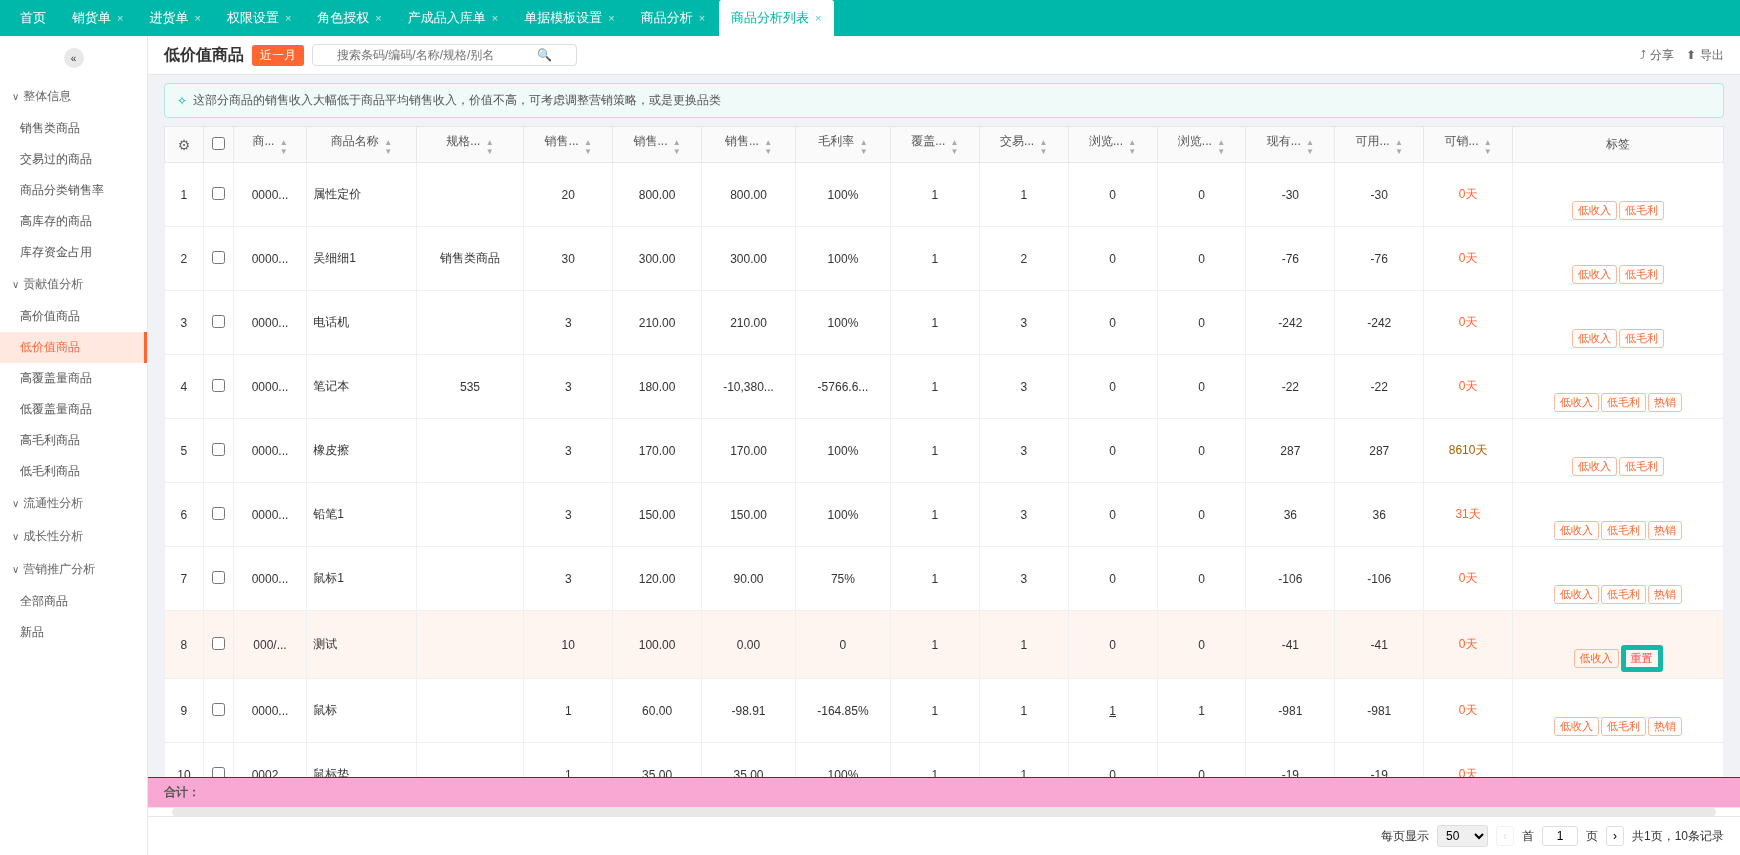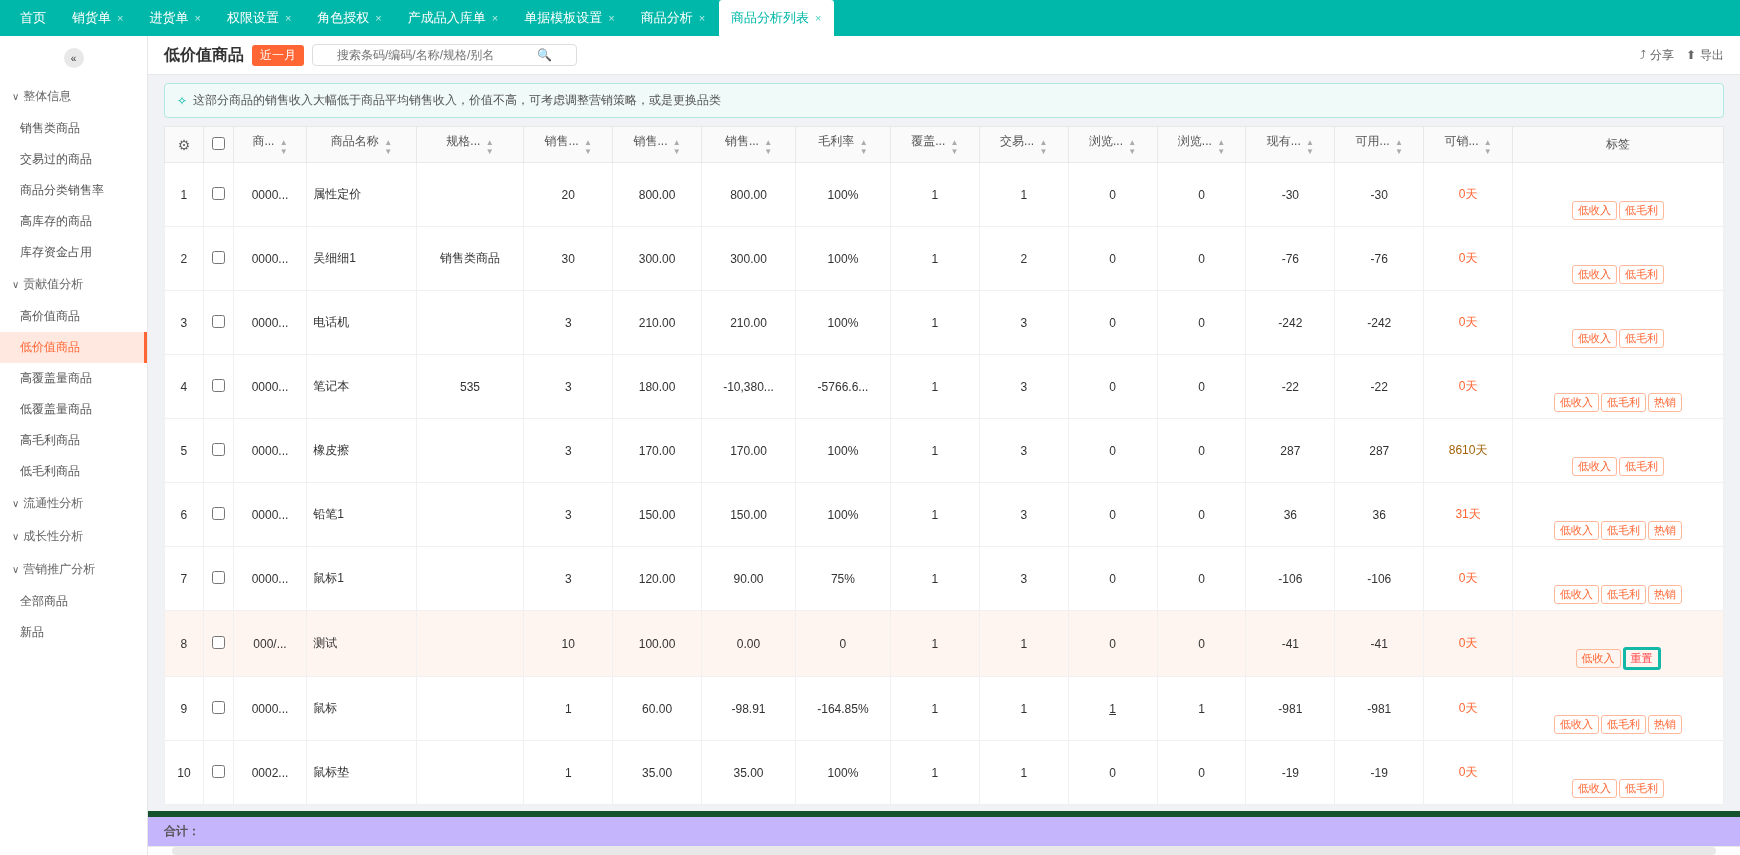--- a/index.html
+++ b/index.html
@@ -65,21 +65,21 @@
     }
     thead th .sort-icons { display: inline-flex; flex-direction: column; margin-left: 2px; font-size: 8px; color: #aaa; }
     tbody tr { border-bottom: 1px solid #f0f0f0; }
     tbody tr.highlighted { background: #fff5f0; }
     tbody td { padding: 6px 6px; border: 1px solid #f0f0f0; text-align: center; color: #333; }
     tbody td.name-col { text-align: left; }
     .tag-badge {
       display: inline-block; padding: 1px 5px; border-radius: 3px; font-size: 11px; margin: 0 1px;
     }
     .tag-orange { color: #ff6633; border: 1px solid #ffb899; margin-top: 32px; }
-    .tag-red { color: #ff4444; border: 3px solid #14b8a6; }
+    .tag-red { color: #ff4444; border: 5px solid #14b8a6; }
     .underline { text-decoration: underline; cursor: pointer; }
     .footer-label { font-weight: bold; color: #555; margin-right: 8px; }
 
     
     .pagination {
       display: flex; align-items: center; justify-content: flex-end; padding: 8px 16px; background: #fff; border-top: 1px solid #e8e8e8; gap: 8px; font-size: 12px;
     }
     .pagination select { border: 1px solid #ddd; border-radius: 3px; padding: 2px 4px; font-size: 12px; }
     .pagination button {
       border: 1px solid #ddd; background: #fff; padding: 2px 6px; cursor: pointer; border-radius: 3px; font-size: 12px;
@@ -89,21 +89,21 @@
 
     
     .table-container::-webkit-scrollbar { height: 8px; width: 8px; }
     .table-container::-webkit-scrollbar-track { background: #f0f0f0; }
     .table-container::-webkit-scrollbar-thumb { background: #ccc; border-radius: 4px; }
 
     .gear-icon { font-size: 14px; cursor: pointer; color: #666; }
     .checkbox-col { width: 30px; }
 
     .footer-bar {
-      background: #c4b5fd; border-top: 6px solid #14532d; padding: 6px 16px; display: flex; align-items: flex-end;
+      background: #f9a8d4; border-top: 1px solid #14532d; padding: 6px 16px; display: flex; align-items: flex-end;
     }
     .footer-scrollbar { height: 8px; background: #e8e8e8; flex: 1; border-radius: 4px; margin: 0 8px; }
   </style>
 </head>
 <body>
 
 <div class="top-nav">
   <div class="nav-item home">首页</div>
   <div class="nav-item">销货单 <span class="close-x">×</span></div>
   <div class="nav-item">进货单 <span class="close-x">×</span></div>
@@ -450,14 +450,28 @@
     </div>
 
     <div class="footer-bar">
       <span class="footer-label">合计：</span>
     </div>
 
     <div style="padding:0 16px; background:#fff; border-top:1px solid #e8e8e8;">
       <div class="footer-scrollbar"></div>
     </div>
 
+    <div class="pagination">
+      <span>每页显示</span>
+      <select>
+        <option>50</option>
+        <option>20</option>
+        <option>100</option>
+      </select>
+      <button disabled="">‹</button>
+      <span>首</span>
+      <input type="text" class="page-input" value="1" style="">
+      <span>页</span>
+      <button>›</button>
+      <span>共1页，10条记录</span>
+    </div>
   </div>
 </div>
 
 </body></html>

